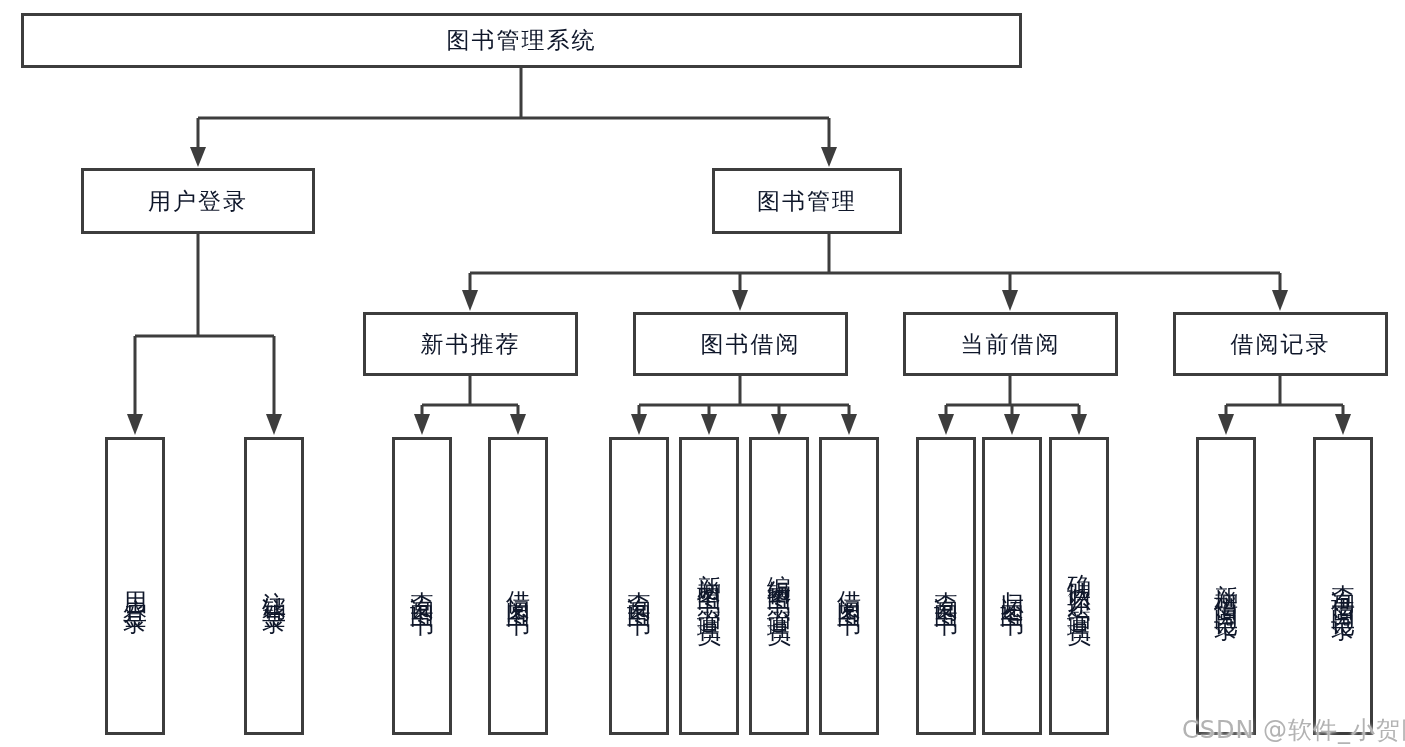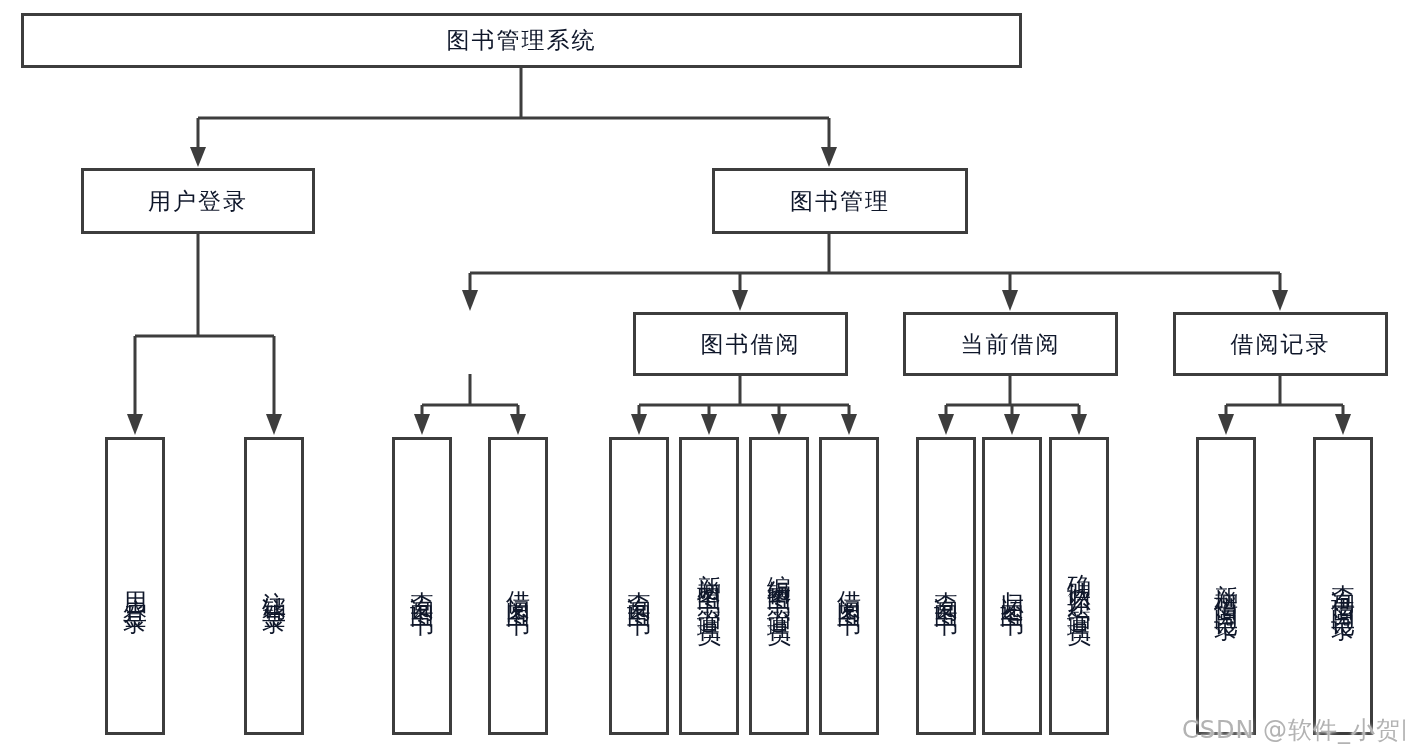--- a/index.html
+++ b/index.html
@@ -107,24 +107,27 @@
     </g>
   </svg>
 
   <div class="node h" style="left:21px; top:13px; width:1001px; height:55px;">
     <span>图书管理系统</span>
   </div>
 
   <div class="node h" style="left:81px; top:168px; width:234px; height:66px;">
     <span>用户登录</span>
   </div>
-  <div class="node h" style="left:712px; top:168px; width:256px; height:66px;">
+  <div class="node h" style="left:712px; top:168px; width:190px; height:66px;">
     <span>图书管理</span>
   </div>
 
+  <div class="node h" style="left:363px; top:312px; width:215px; height:64px;">
+    <span>新书推荐</span>
+  </div>
   <div class="node h" style="left:633px; top:312px; width:215px; height:64px;padding-left:20px;">
     <span>图书借阅</span>
   </div>
   <div class="node h" style="left:903px; top:312px; width:215px; height:64px;">
     <span>当前借阅</span>
   </div>
   <div class="node h" style="left:1173px; top:312px; width:215px; height:64px;">
     <span>借阅记录</span>
   </div>
 

